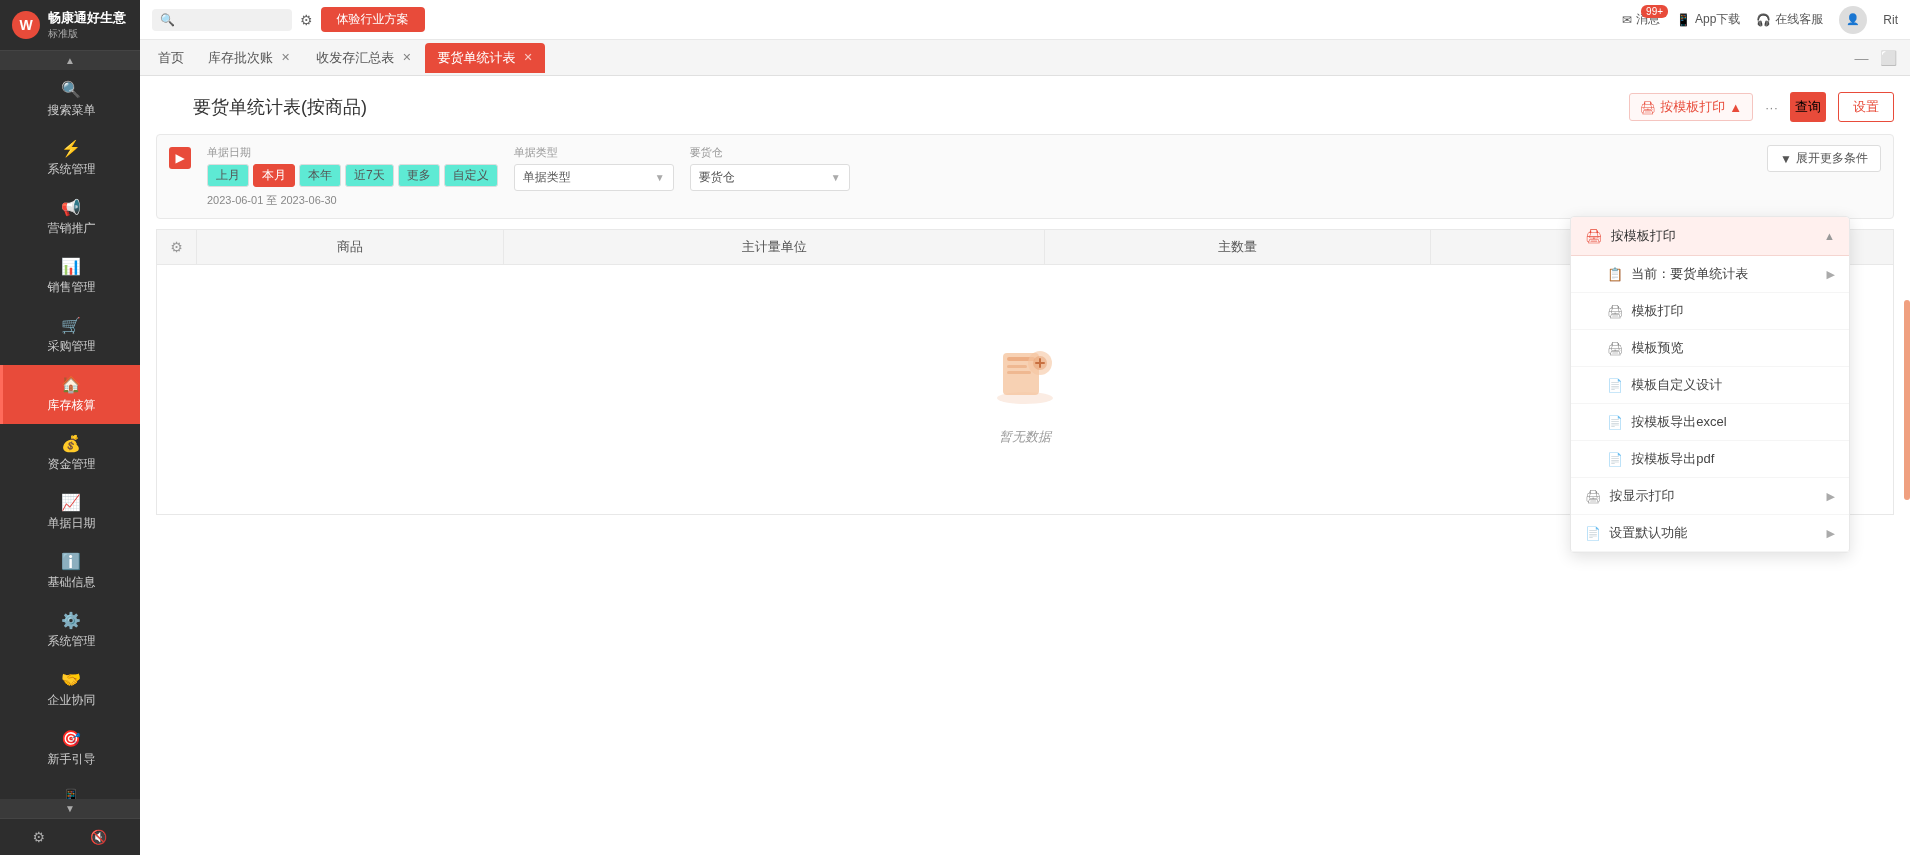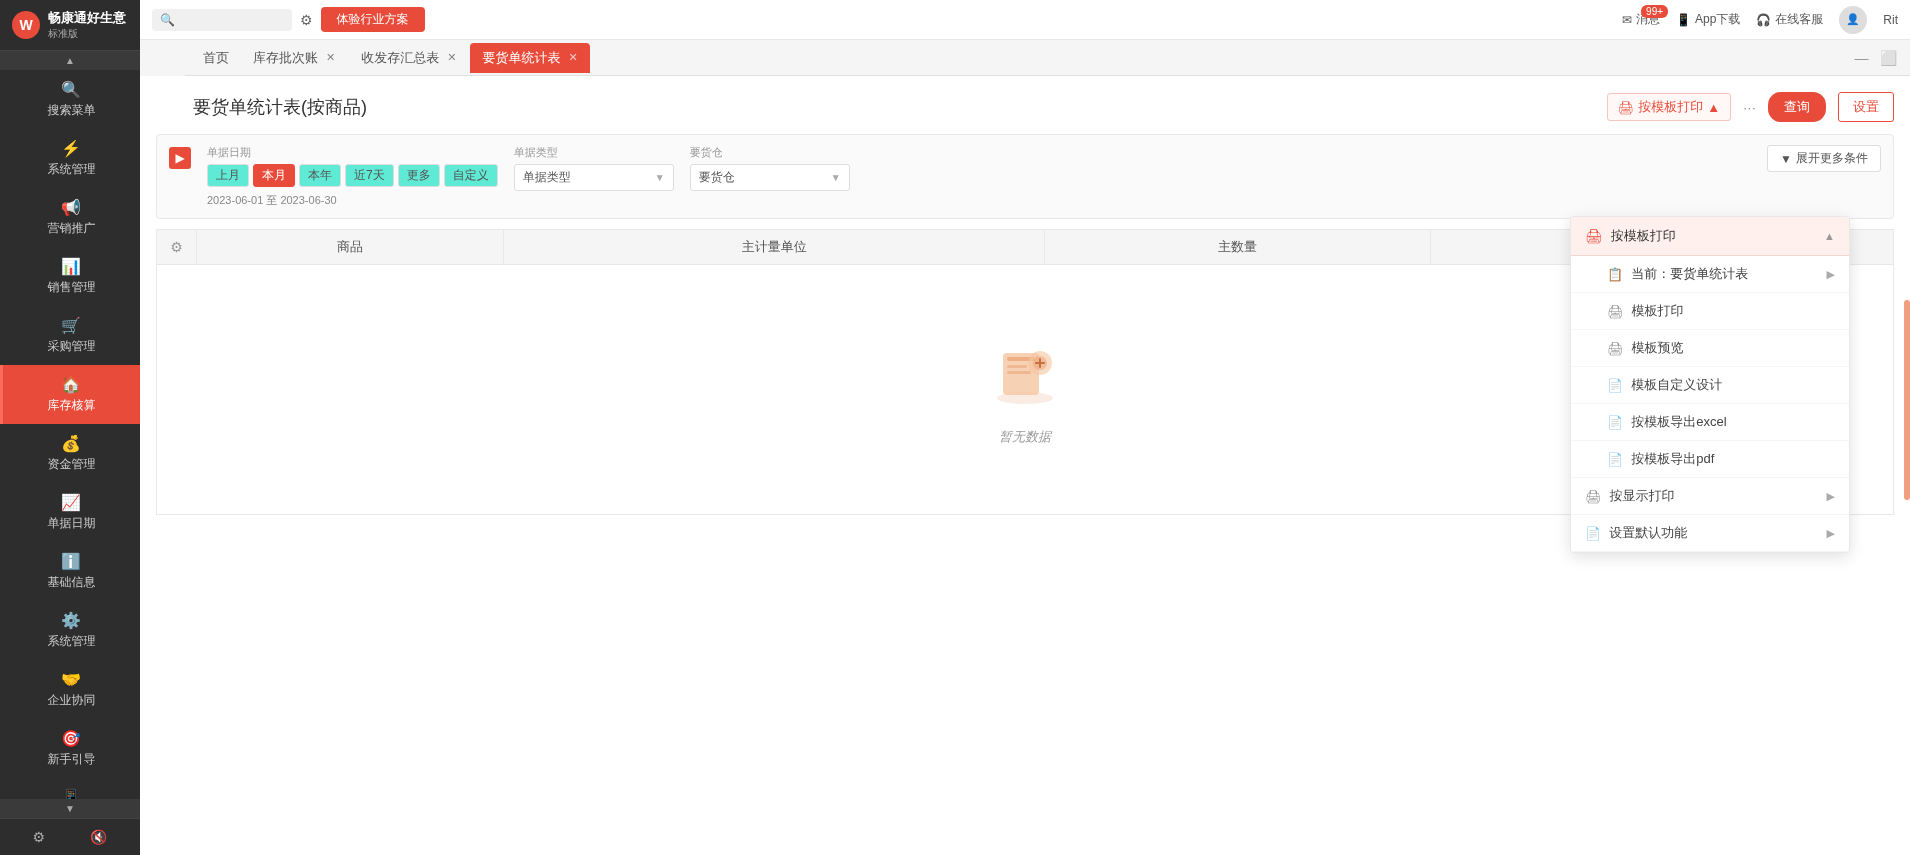--- a/index.html
+++ b/index.html
@@ -149,21 +149,20 @@
 
     
     .tabs-bar {
       background: #f5f5f5;
       display: flex;
       align-items: center;
       border-bottom: 1px solid #e0e0e0;
       padding: 0 8px;
       height: 36px;
       gap: 2px;
-      margin-left: 45px;
     }
     .tab {
       display: flex;
       align-items: center;
       padding: 6px 12px;
       border-radius: 4px 4px 0 0;
       cursor: pointer;
       font-size: 13px;
       color: #555;
       gap: 6px;
@@ -268,24 +267,24 @@
       padding: 4px 12px;
       border: 1px solid #ddd;
       border-radius: 3px;
       background: white;
       cursor: pointer;
       color: #555;
       font-size: 12px;
     }
     .query-btn {
       background: #e84b3a;
-      color: #ffffff;
+      color: #000000;
       border: none;
-      padding: 6px 16px;
-      border-radius: 13px;
+      padding: 6px 5px;
+      border-radius: 3px;
       cursor: pointer;
       font-size: 13px;
     }
     .settings-btn {
       border: 1px solid #e84b3a;
       color: #e84b3a;
       background: white;
       padding: 5px 14px;
       border-radius: 3px;
       cursor: pointer;

